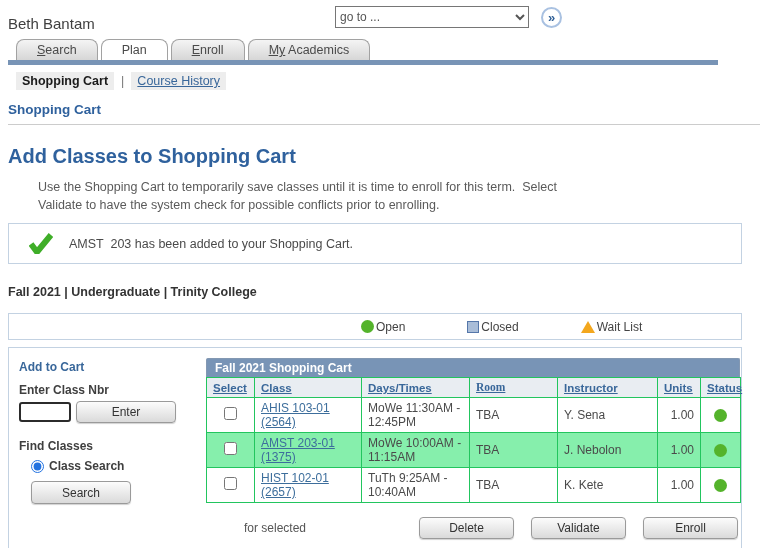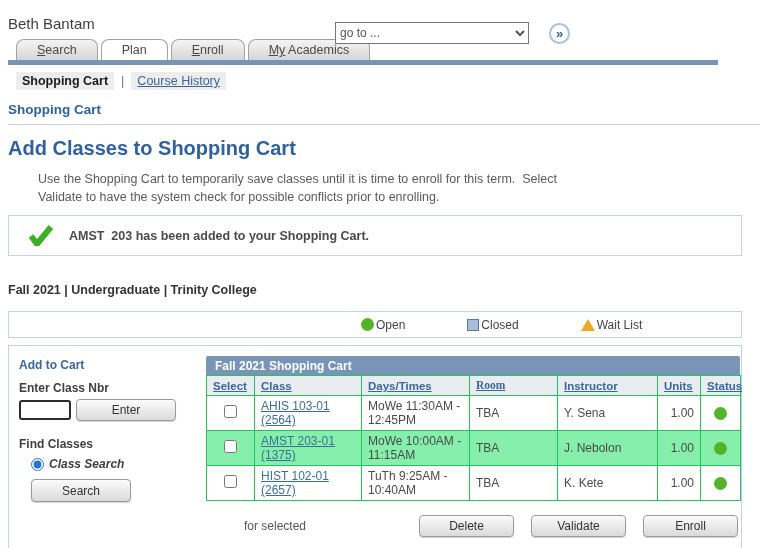--- a/index.html
+++ b/index.html
@@ -6,69 +6,69 @@
   html,body { background:#fff; }
   body {
     width: 768px; height: 548px; overflow: hidden;
     font-family: "Liberation Sans", sans-serif;
     font-size: 12px; color: #4a4a4a;
     padding: 6px 8px 0 8px; position: relative;
   }
   
   .topbar { position: relative; height: 26px; }
   .user-name { font-size: 15px; color: #3f3f3f; position:absolute; left:0; top:9px; }
-  .goto-group { position: absolute; left: 327px; top: 16px; display: flex; align-items: center; gap: 20px; }
+  .goto-group { position: absolute; left: 327px; top: 0; display: flex; align-items: center; gap: 12px; }
   .goto-select { width: 194px; height: 22px; font-size: 12px; color: #555; border: 1px solid #767676; background:#fff; font-family:"Liberation Sans",sans-serif; }
   .go-btn { width: 21px; height: 21px; border-radius: 50%; border: 2px solid #a9c1e1; background: #fff; color: #2f5f96; font-weight: bold; font-size: 13px; line-height: 15px; text-align:center; cursor:pointer; padding:0; font-family:"Liberation Sans",sans-serif;}
   
   .tabrow { margin-top: 7px; display: flex; gap: 3px; padding-left: 8px; height: 21px; }
   .tab { border: 1px solid #a2a2a2; border-bottom: none; border-radius: 8px 8px 0 0;
          padding: 3px 20px 0 20px; background: linear-gradient(#f4f4f4, #d6d6d6);
          color: #4a4a4a; font-size: 12.5px; cursor: pointer; white-space: nowrap; }
   .tab.active { background: #fff; }
   .tab .u { text-decoration: underline; }
   .bluebar { height: 5px; background: #7894b6; width: 710px; }
   
   .subnav { margin: 7px 0 0 8px; display: flex; align-items: center; gap: 7px; font-size: 12.5px; }
   .subnav .chip { background: #ededed; padding: 2px 6px; }
   .subnav .current { font-weight: bold; color: #1a1a1a; }
   .subnav .sep { color: #777; }
   .subnav a { color: #39679a; text-decoration: underline; cursor: pointer; }
   
   .h-small { margin-top: 12px; color: #2f619d; font-size: 13.5px; font-weight: bold; }
   .rule { border: none; border-top: 1px solid #ccc; margin-top: 7px; width: 752px; }
-  .h-big { margin-top: 12px; color: #2f619d; font-size: 20px; font-weight: bold; }
+  .h-big { margin-top: 20px; color: #2f619d; font-size: 20px; font-weight: bold; }
   .instructions { margin: 10px 0 0 30px; width: 545px; color: #5a5a5a; font-size: 12.5px; line-height: 1.45; white-space: pre-wrap; }
   
   .success-box { margin-top: 9px; width: 734px; border: 1px solid #c3d2e2; background: #fff;
-                 display: flex; align-items: center; padding: 9px 12px; gap: 16px; font-weight: bold; }
+                 display: flex; align-items: center; padding: 9px 12px; gap: 16px; }
   .success-box svg { margin-left: 8px; flex: none; }
   .success-text { color: #4a4a4a; font-size: 12.5px; white-space: pre-wrap; }
-  .term-line { margin-top: 27px; font-weight: bold; color: #333; font-size: 12.5px; }
+  .term-line { margin-top: 21px; font-weight: bold; color: #333; font-size: 12.5px; }
   
   .legend-box { margin-top: 14px; width: 734px; border: 1px solid #c3d2e2; height: 27px;
                 display: flex; align-items: center; padding-left: 352px; gap: 62px; }
   .legend-item { display: flex; align-items: center; gap: 2px; color: #444; }
   .lg-circle { width: 13px; height: 13px; border-radius: 50%; background: #54b32b; display: inline-block; }
   .lg-square { width: 12px; height: 12px; background: #a9bdd8; border: 1px solid #5577aa; display: inline-block; }
   .lg-triangle { width: 0; height: 0; border-left: 7px solid transparent; border-right: 7px solid transparent; border-bottom: 12px solid #f3a71e; display: inline-block; }
   
   .main-box { margin-top: 7px; width: 734px; border: 1px solid #c3d2e2; display: flex; padding: 10px 0 16px 0; }
   .left-panel { width: 197px; flex: none; padding-left: 10px; }
   .add-to-cart-title { color: #39679a; font-weight: bold; margin-top: 2px; }
   .bold-label { font-weight: bold; color: #3f3f3f; margin-top: 9px; }
   .enter-row { display: flex; align-items: center; margin-top: 4px; }
   .classnbr-input { width: 52px; height: 20px; border: 2px solid #2b2b2b; border-radius: 3px; font-size: 12px; padding: 0 4px; font-family:"Liberation Sans",sans-serif; }
   .btn { background: linear-gradient(#fcfcfc, #dadada); border: 1px solid #9a9a9a; border-radius: 4px;
          font-size: 12px; color: #333; padding: 2px 10px; box-shadow: 0 1px 1px rgba(0,0,0,.18);
          cursor: pointer; font-family: "Liberation Sans", sans-serif; }
   .btn-enter { width: 100px; height: 22px; margin-left: 5px; }
   .radio-row { display: flex; align-items: center; gap: 5px; margin: 6px 0 0 12px; }
   .radio-row input { width: 13px; height: 13px; accent-color: #2272e0; }
-  .radio-row span { font-weight: bold; color: #3f3f3f; font-style: italic; }
+  .radio-row span { font-weight: bold; color: #3f3f3f; }
   .btn-search { width: 100px; height: 23px; margin-top: 8px; }
   
   .table-area { margin-left: 0; }
   .grid-titlebar { width: 534px; background: #7894b6; color: #fff; font-weight: bold; font-size: 12px;
                    padding: 2px 8px; border: 1px solid #8398b2; border-bottom: none; border-radius: 2px 2px 0 0; }
   table.cart { border-collapse: collapse; width: 534px; font-size: 12px; table-layout: fixed; }
   table.cart th, table.cart td { border: 1px solid #22c55e; padding: 3px 6px; color: #4a4a4a; }
   table.cart thead th { background: #e9edf2; text-align: left; padding: 2px 6px; }
   table.cart thead a { color: #39679a; font-weight: bold; text-decoration: underline; font-size: 11.5px; cursor: pointer; }
   .col-select { width: 48px; } .col-class { width: 107px; } .col-days { width: 108px; }

